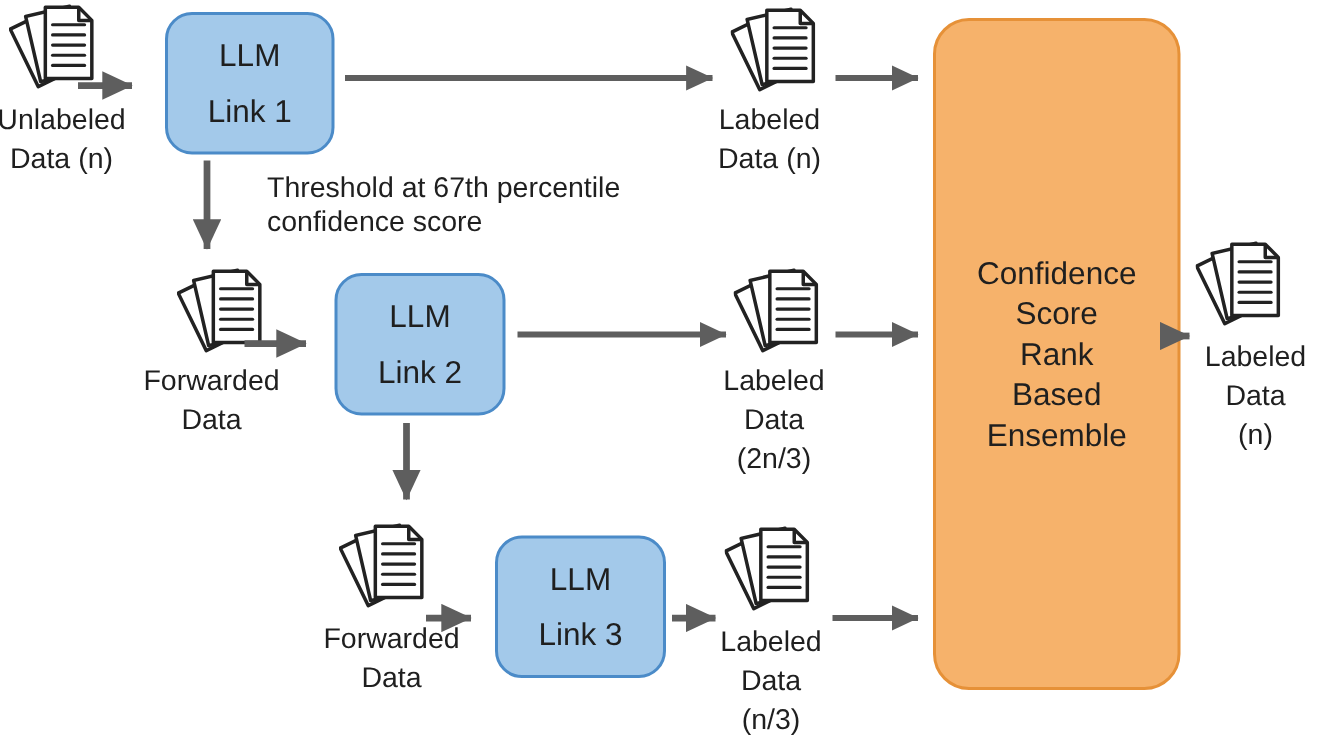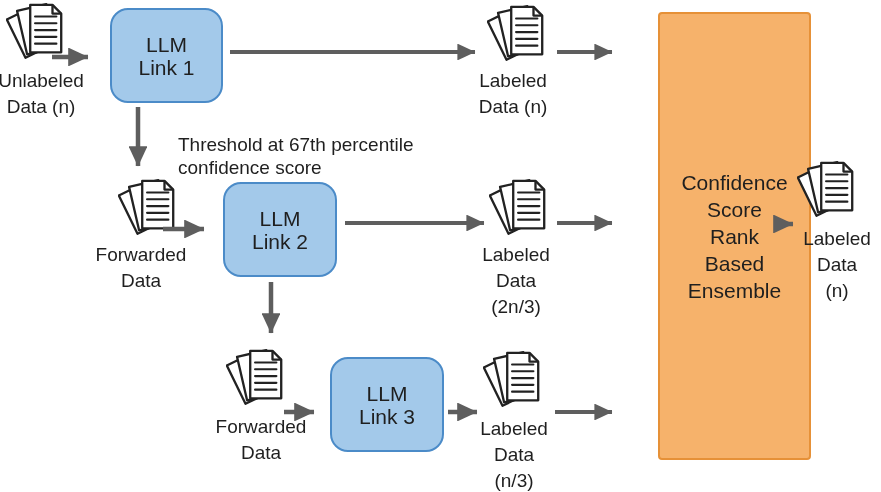--- a/index.html
+++ b/index.html
@@ -27,34 +27,33 @@
     line-height: 23px;
     color: var(--text, #1f1f1f);
   }
   .llm-box {
     position: absolute;
     background: var(--llm-box-fill, #a3c9ea);
     border: 2.5px solid var(--llm-box-border, #4b8bc8);
     border-radius: 18px;
     display: flex; align-items: center; justify-content: center;
     white-space: pre-line; text-align: center;
-    font-size: 21px; line-height: 23px;
+    font-size: 21px; line-height: 37px;
     box-sizing: border-box;
   }
   .ensemble-box {
     position: absolute;
-    left: 622px; top: 12px; width: 153px; height: 448px;
+    left: 622px; top: 12px; width: 165px; height: 448px;
     background: var(--ensemble-fill, #f6b26b);
     border: 2.5px solid var(--ensemble-border, #e69138);
-    border-radius: 4px;
+    border-radius: 24px;
     display: flex; align-items: center; justify-content: center;
     white-space: pre-line; text-align: center;
     font-size: 21px; line-height: 27px;
     box-sizing: border-box;
-    margin-left: 36px;
   }
   .doc { position: absolute; width: 62px; height: 60px; }
   #arrow-layer { position: absolute; left: 0; top: 0; z-index: 5; pointer-events: none; }
   #arrow-layer path.arrow { stroke: var(--arrow, #5e5e5e); fill: none; }
   #arrow-layer marker path { fill: var(--arrow, #5e5e5e); }
   #icon-defs { position: absolute; width: 0; height: 0; overflow: hidden; }
 </style>
 </head>
 <body>
 
@@ -86,21 +85,21 @@
 
   <div class="llm-box" style="left:110px; top:8px; width:113px; height:95px;">LLM
 Link 1</div>
 
   <svg class="doc" style="left:487px; top:4px;">
       <use href="#docstack" xlink:href="#docstack"></use>
     </svg>
   <div class="label" style="left:513px; top:68px;">Labeled
 Data (n)</div>
 
-  <div class="note" style="left:178px; top:114px;margin-top:19px;">Threshold at 67th percentile
+  <div class="note" style="left:178px; top:114px;">Threshold at 67th percentile
 confidence score</div>
 
   <svg class="doc" style="left:118px; top:178px;">
       <use href="#docstack" xlink:href="#docstack"></use>
     </svg>
   <div class="label" style="left:141px; top:242px;">Forwarded
 Data</div>
 
   <div class="llm-box" style="left:223px; top:182px; width:114px; height:95px;">LLM
 Link 2</div>

